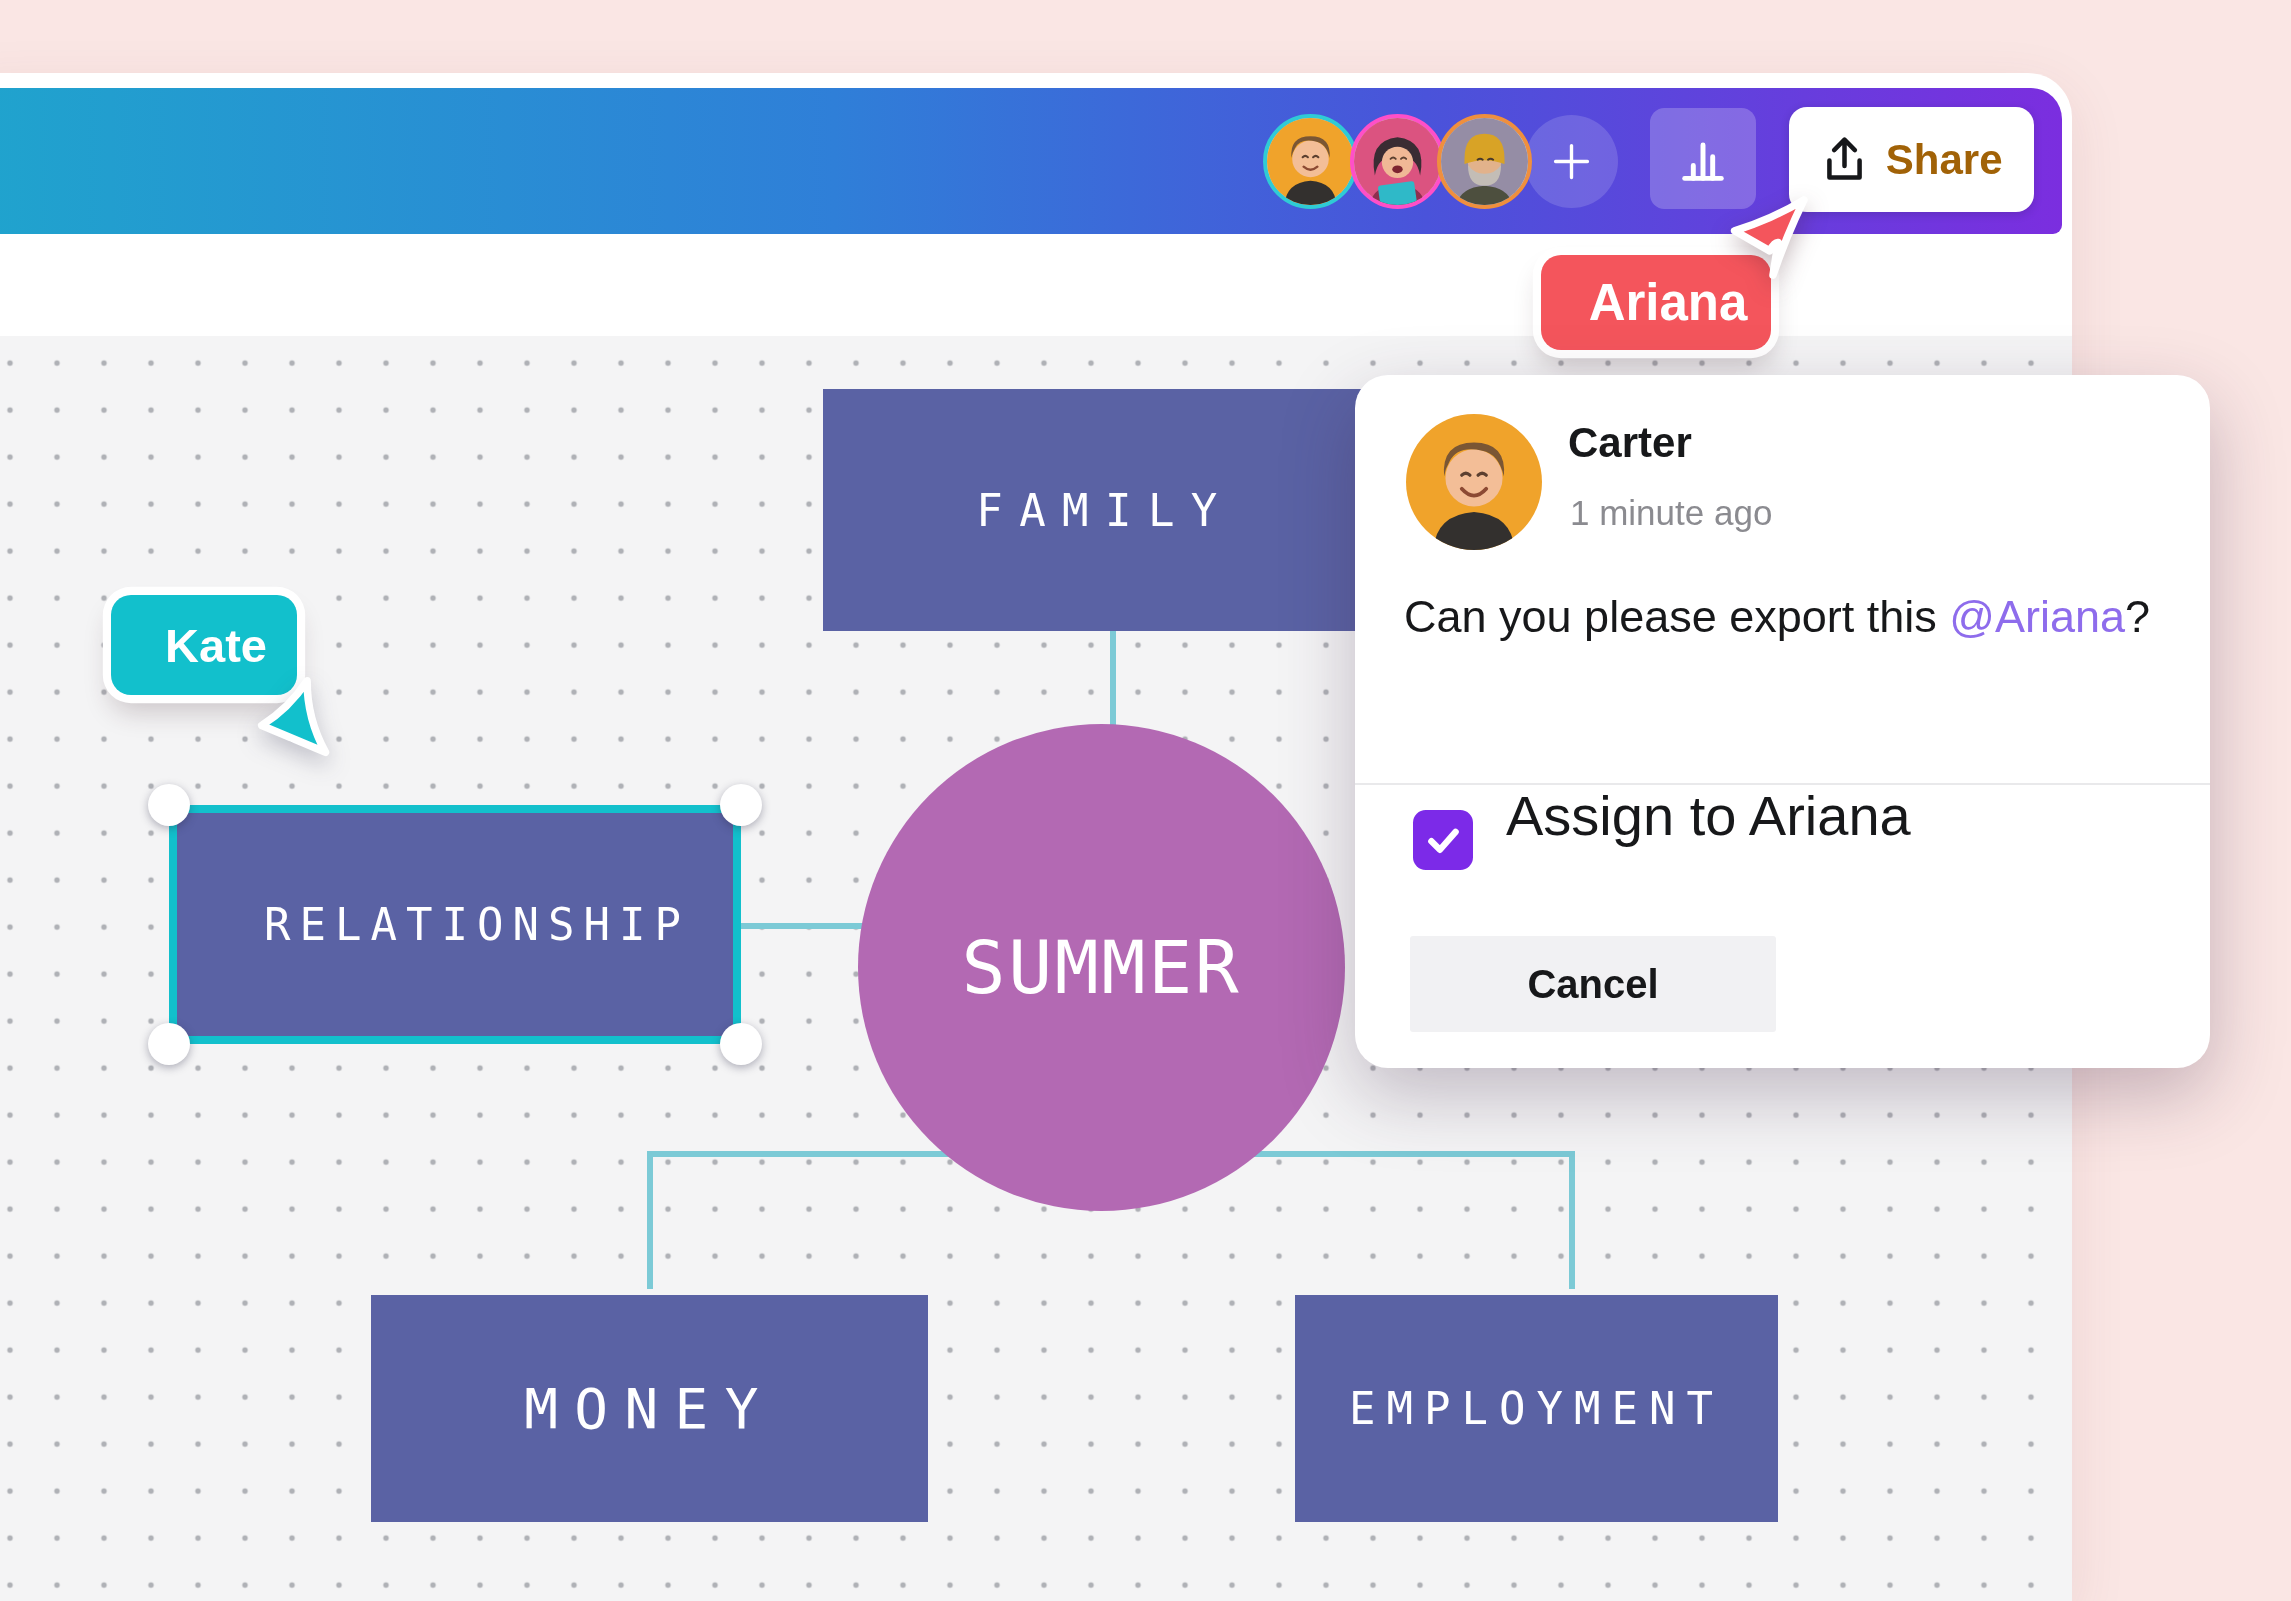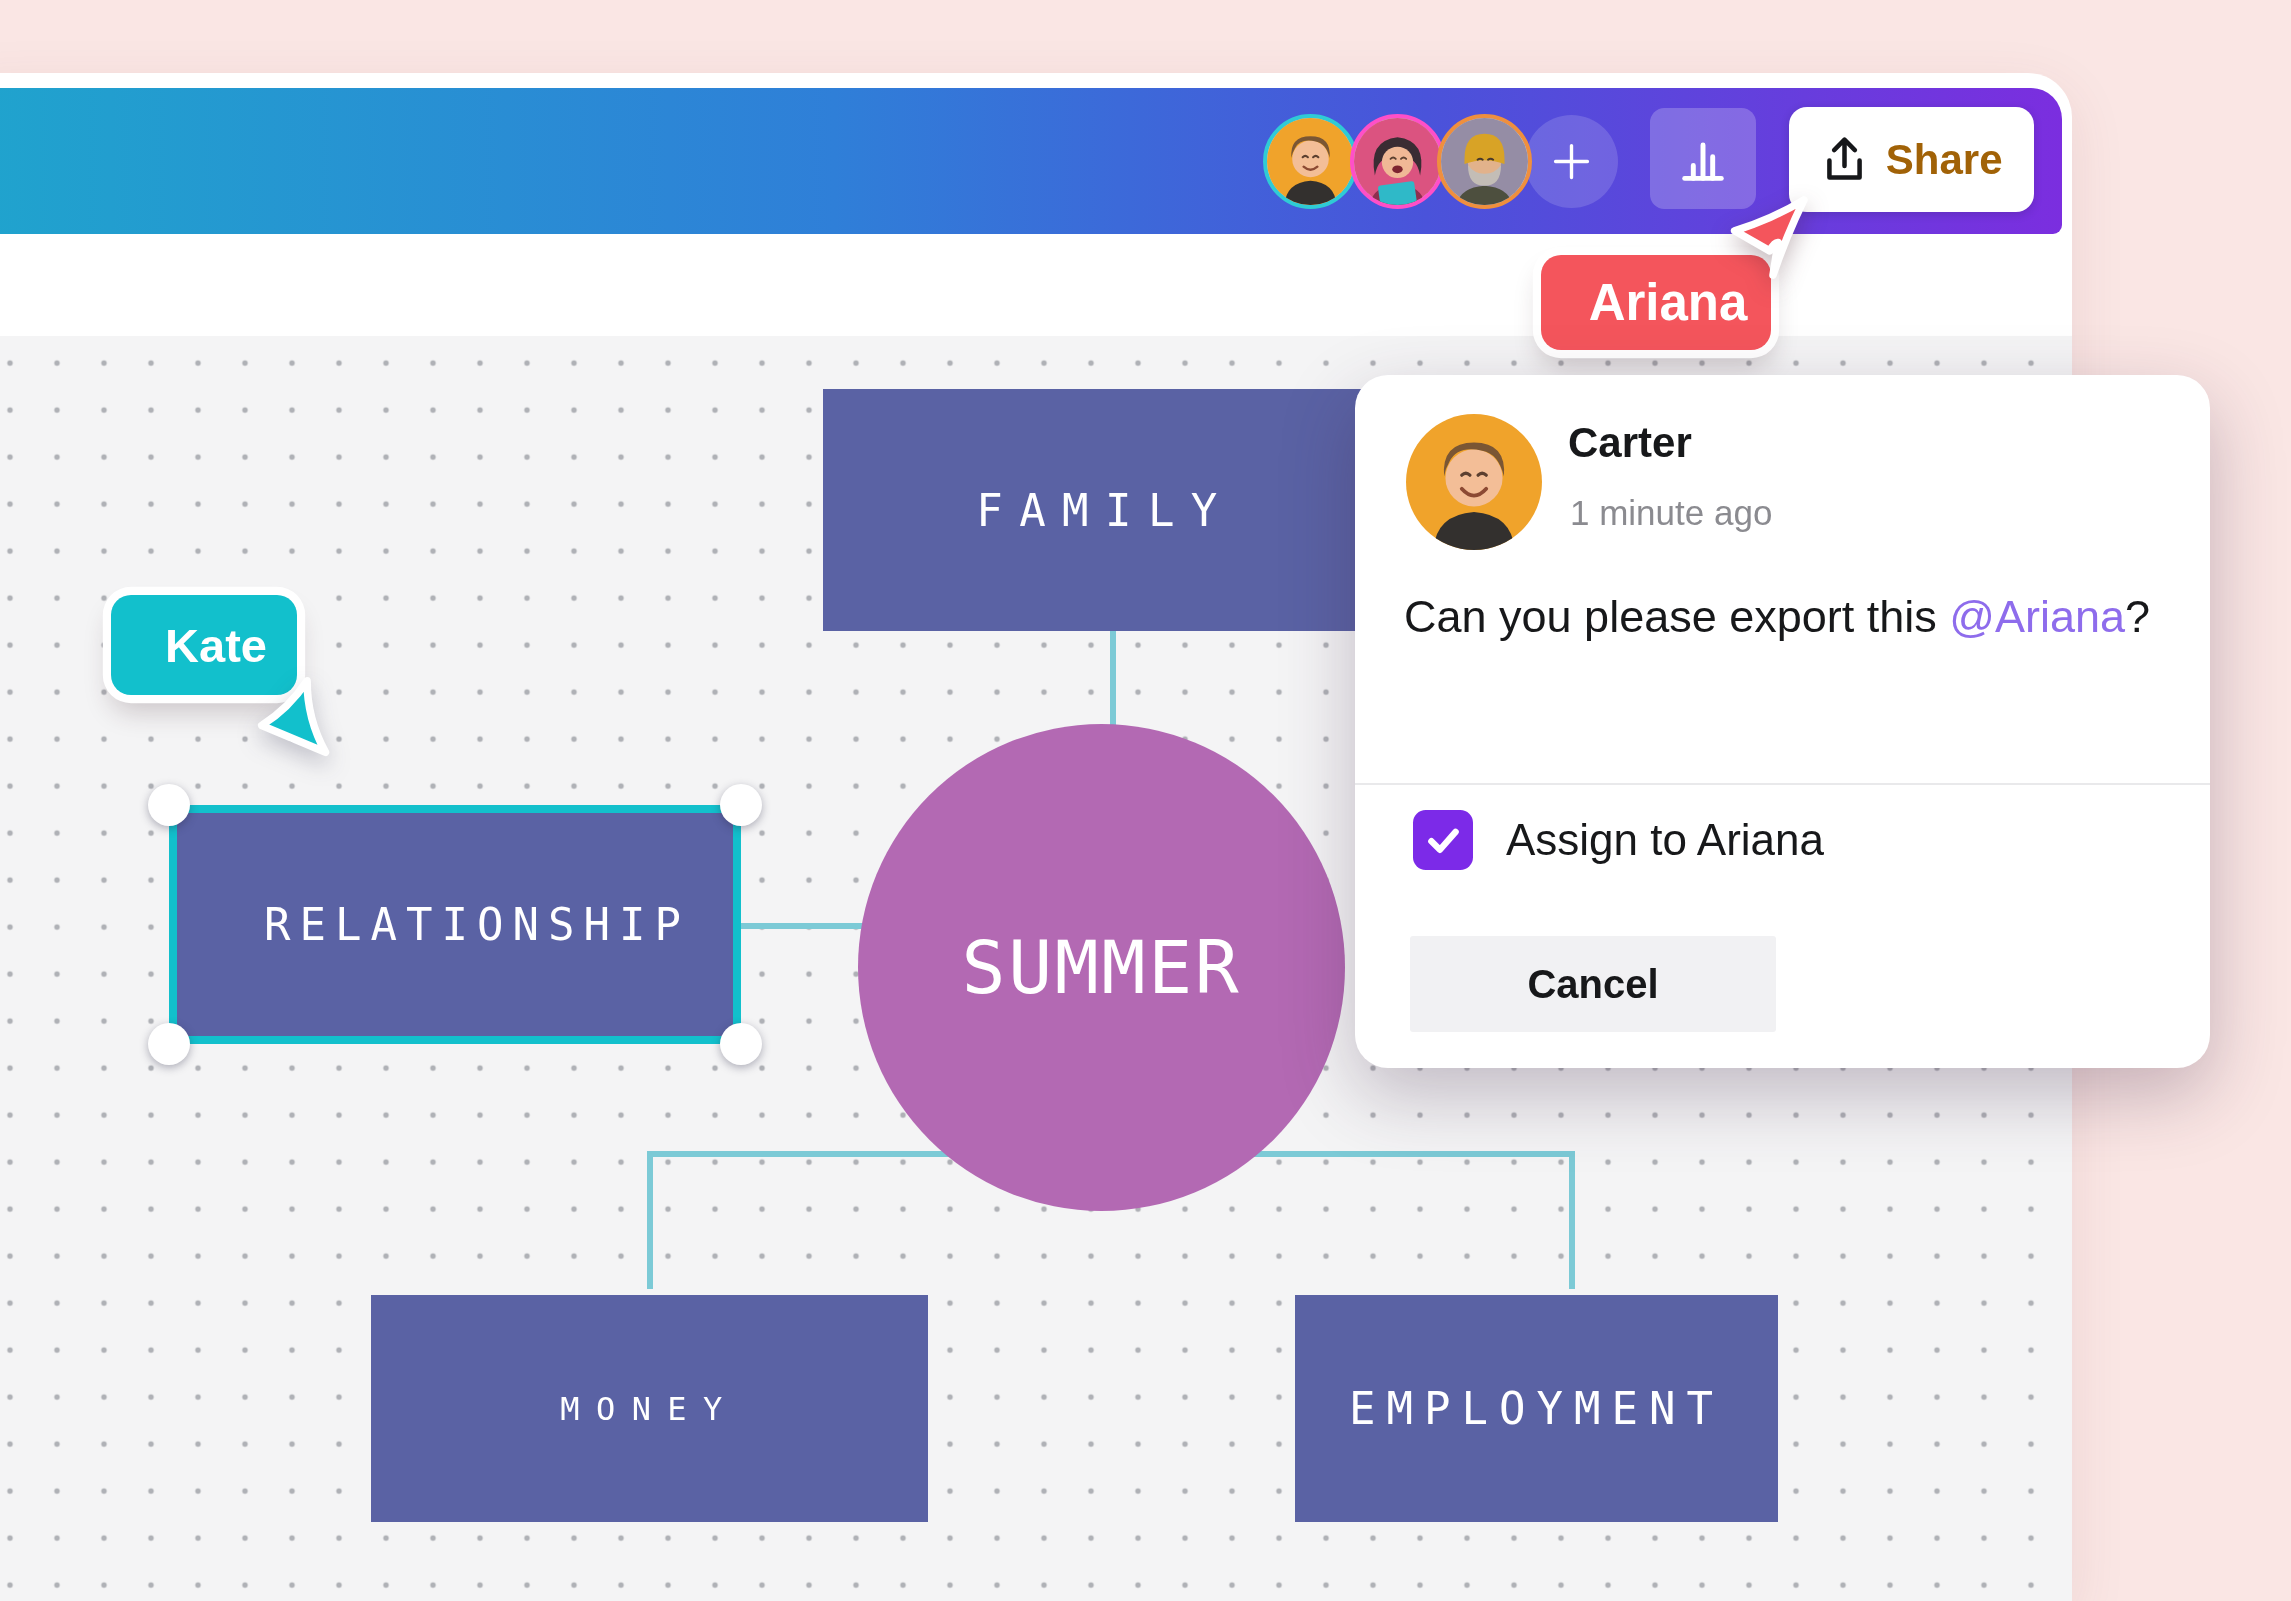--- a/index.html
+++ b/index.html
@@ -61,21 +61,21 @@
   #connector-bottom-h{left:647px;top:1151px;width:927px;height:5.5px;}
   #connector-bottom-left{left:647px;top:1151px;width:5.5px;height:138px;}
   #connector-bottom-right{left:1569px;top:1151px;width:5.5px;height:138px;}
 
   .map-node{
     background:var(--slate,#5A62A4);color:#fff;z-index:2;
     font-family:"DejaVu Sans Mono",monospace;
     display:flex;align-items:center;justify-content:center;cursor:pointer;
   }
   #node-family{left:823px;top:389px;width:564px;height:242px;font-size:44px;letter-spacing:16.4px;}
-  #node-money{left:371px;top:1295px;width:557px;height:227px;font-size:32px;letter-spacing:16.4px;}
+  #node-money{left:371px;top:1295px;width:557px;height:227px;font-size:56px;letter-spacing:16.4px;}
   #node-employment{left:1295px;top:1295px;width:483px;height:227px;font-size:44px;letter-spacing:11px;}
   #node-summer{
     left:858px;top:724px;width:487px;height:487px;border-radius:50%;
     background:var(--orchid,#B369B3);color:#fff;z-index:3;
     display:flex;align-items:center;justify-content:center;
     font-size:73px;letter-spacing:2.7px;cursor:pointer;
   }
   #node-relationship{
     left:169px;top:805px;width:572px;height:239px;box-sizing:border-box;
     border:8.2px solid var(--teal,#12C0CC);z-index:4;
@@ -112,21 +112,21 @@
   #comment-avatar svg{display:block;width:100%;height:100%;}
   #comment-author{left:213px;top:44px;font-size:42px;font-weight:bold;color:var(--ink,#17181A);}
   #comment-timestamp{left:215px;top:118px;font-size:35px;color:var(--muted,#8B8B90);}
   #comment-text{left:49px;top:204px;width:769px;font-size:45px;line-height:76px;color:var(--ink,#17181A);}
   #comment-text .mention{color:var(--mention,#8E6CEC);cursor:pointer;}
   #comment-divider{left:0;top:408px;width:855px;height:1.8px;background:var(--divider,#E9E9EB);}
   #assign-checkbox{
     left:58px;top:435px;width:60px;height:60px;border-radius:12.7px;
     background:var(--purple,#7C2AE8);display:flex;align-items:center;justify-content:center;cursor:pointer;
   }
-  #assign-label{left:151px;top:435px;height:60px;display:flex;align-items:center;font-size:44px;color:var(--ink,#17181A);text-align:right;}
+  #assign-label{left:151px;top:410px;height:60px;display:flex;align-items:center;font-size:56px;color:var(--ink,#17181A);text-align:right;}
   .popup-btn{
     top:561px;height:96px;border-radius:3px;display:flex;align-items:center;justify-content:center;
     font-size:40px;font-weight:bold;cursor:pointer;
   }
   #cancel-button{left:55px;width:366px;background:var(--cancel-bg,#F1F1F3);color:var(--ink,#17181A);}
   #comment-button{left:451px;width:361px;background:var(--purple,#7C2AE8);color:#fff;}
 </style>
 </head>
 <body>
 

